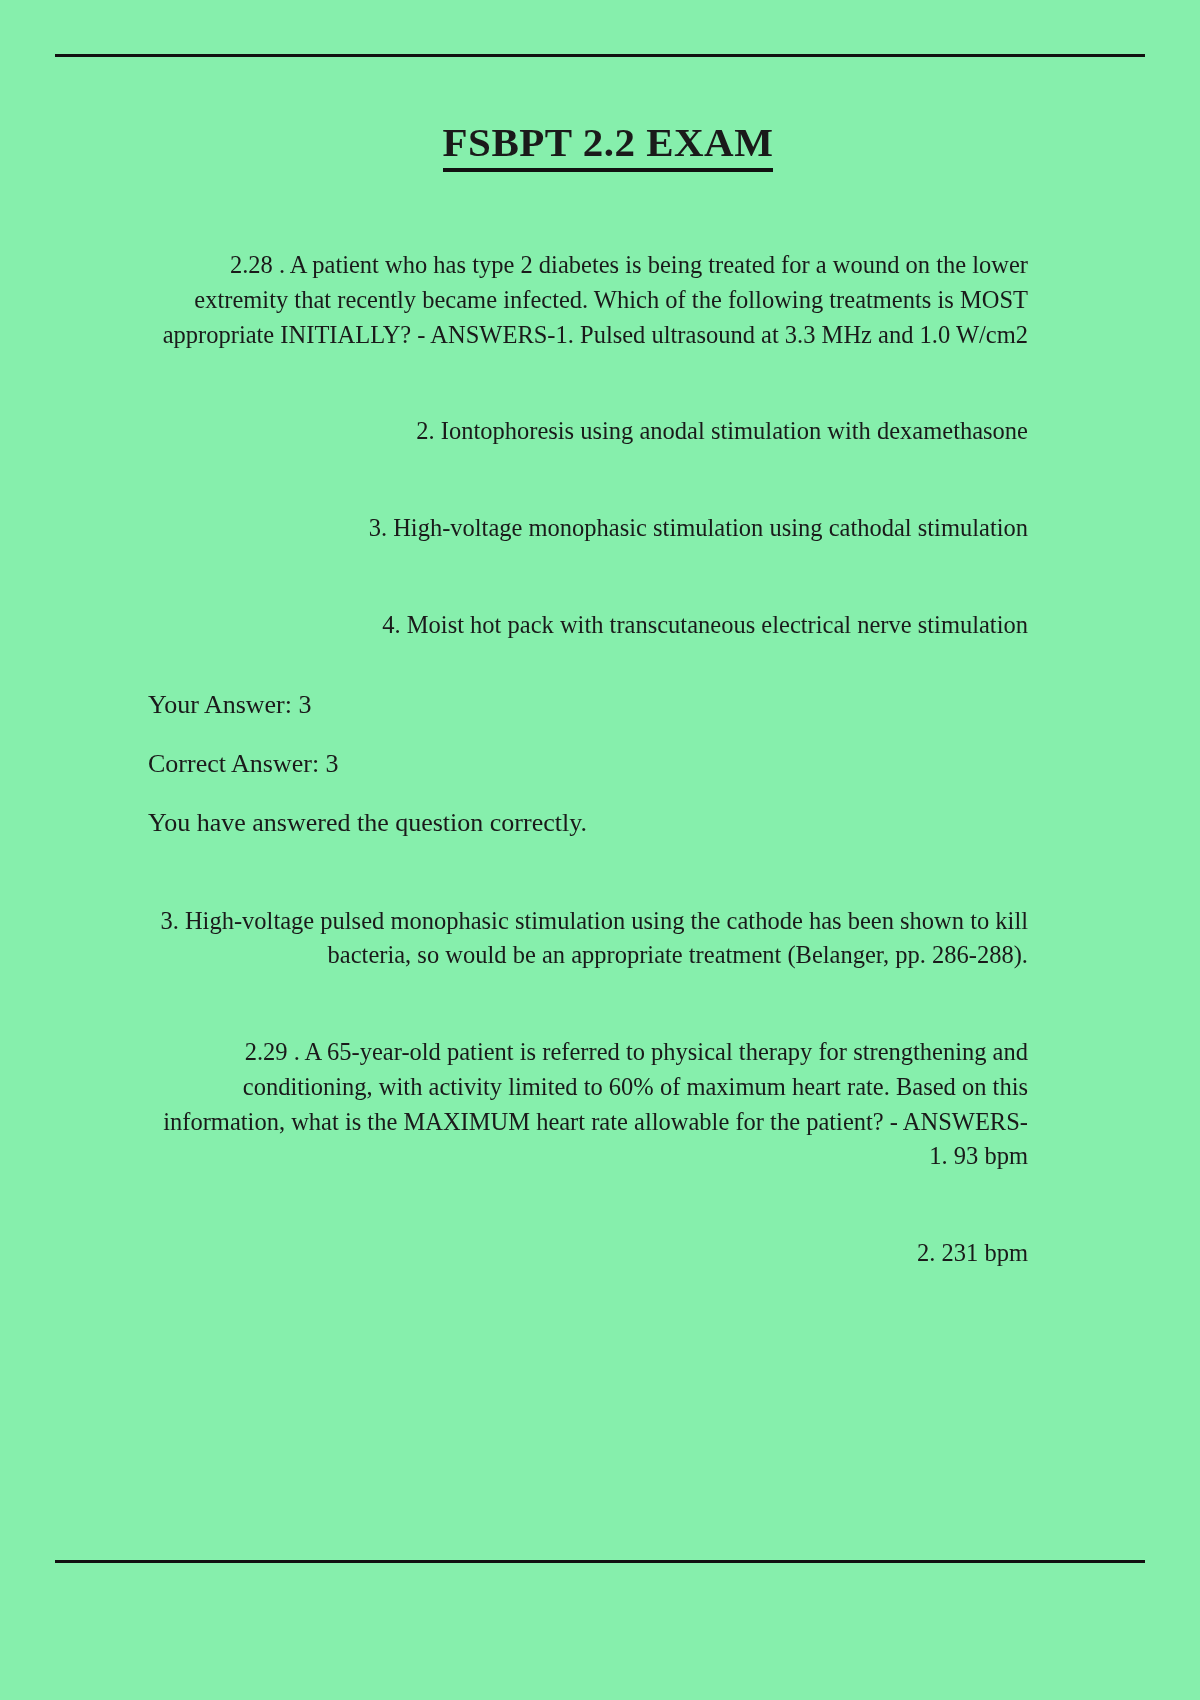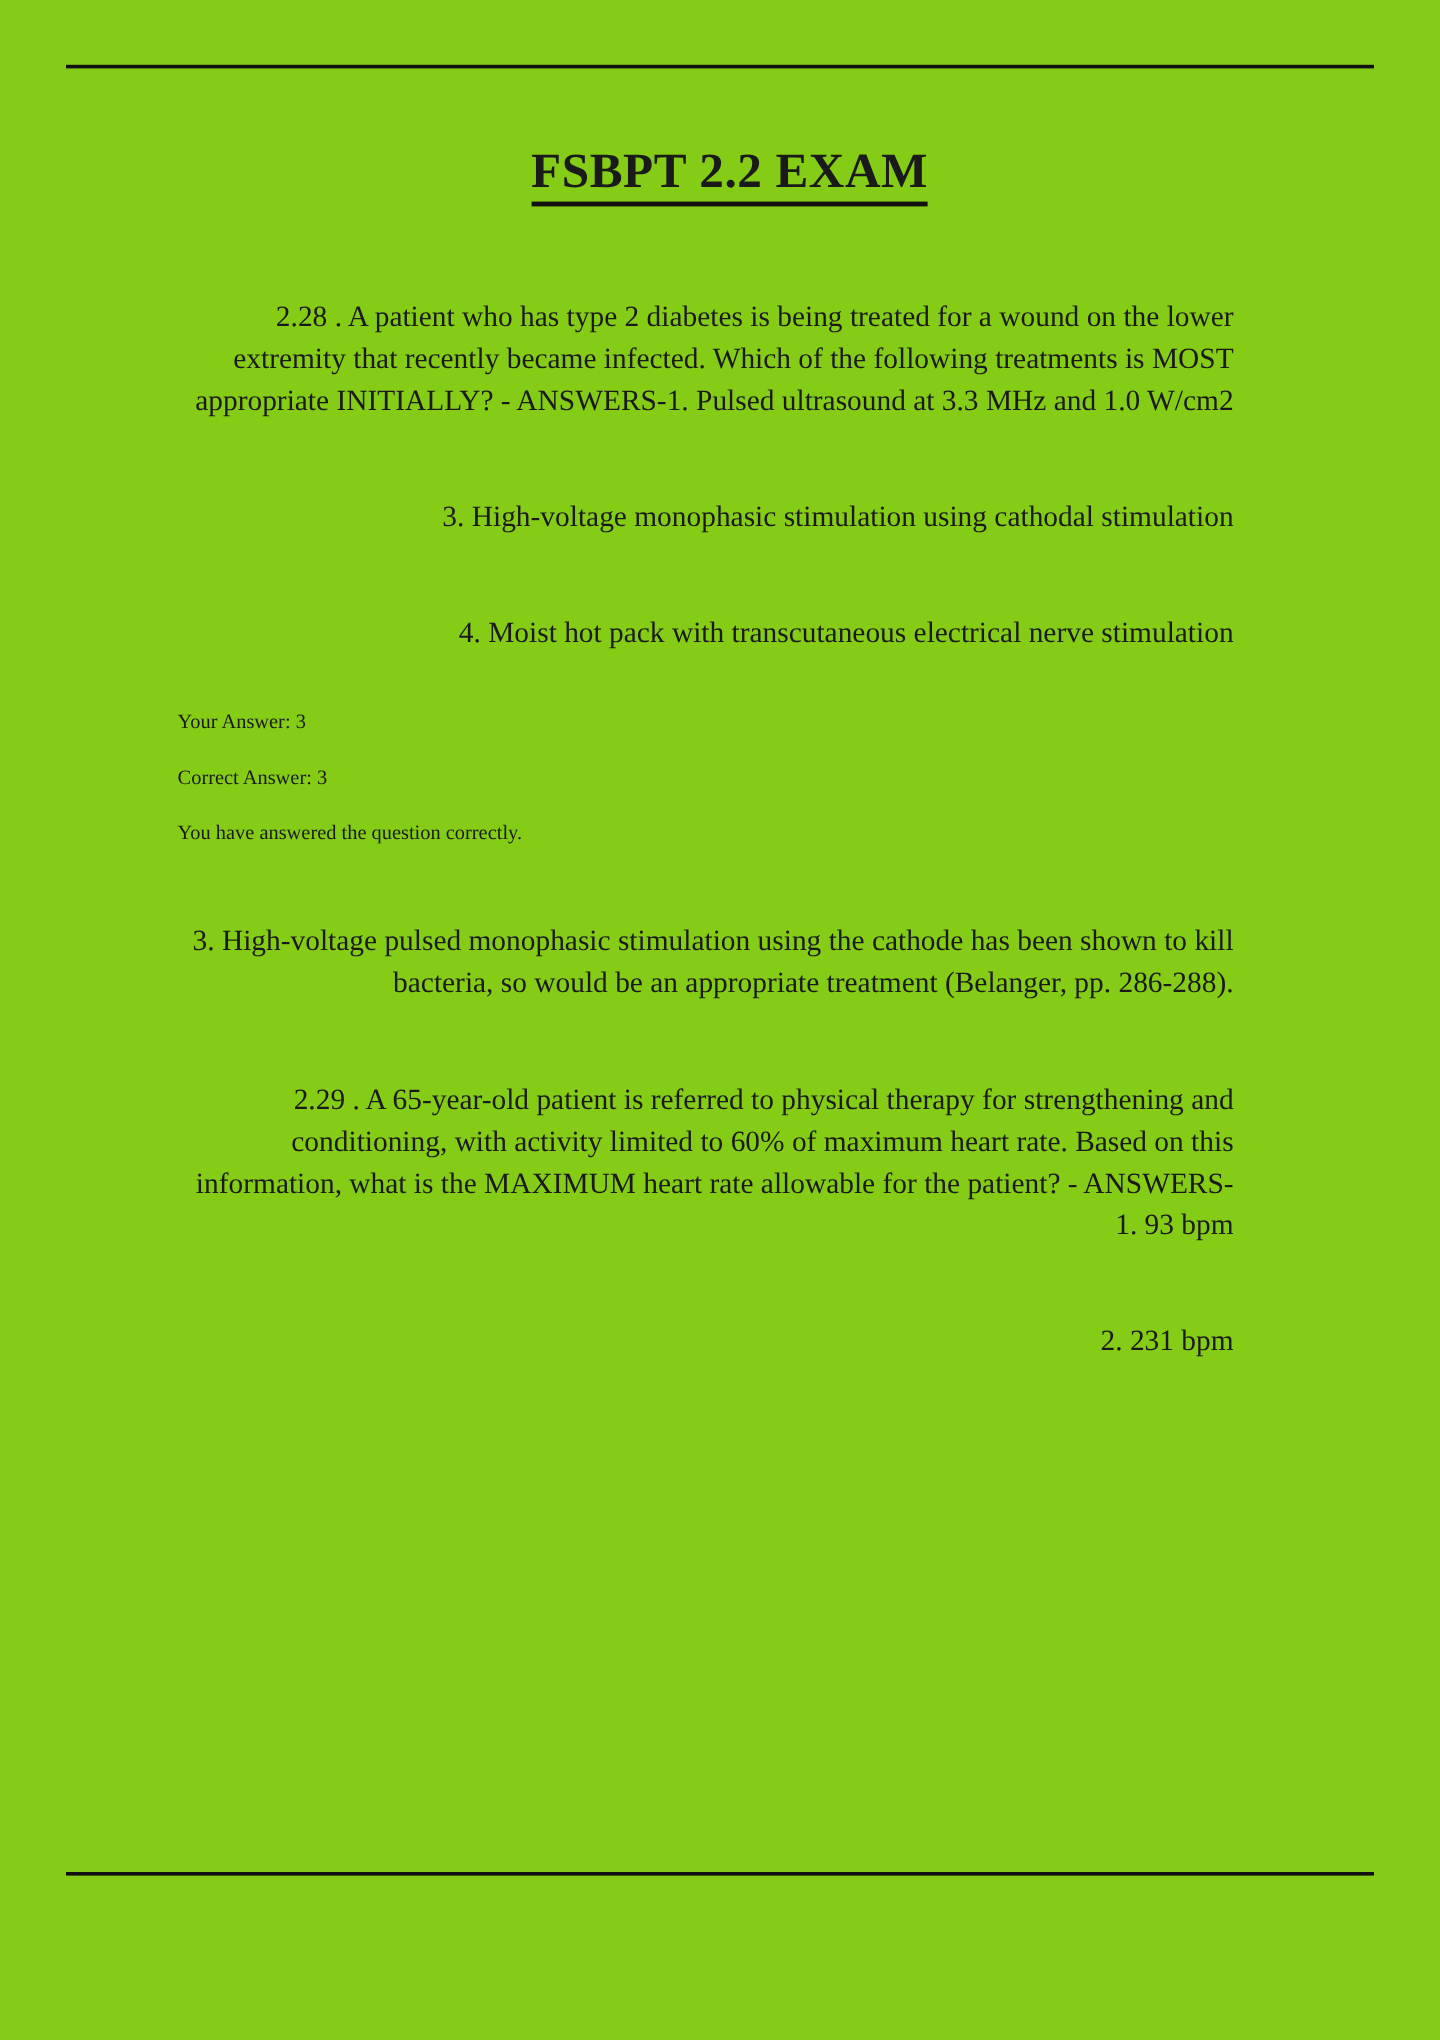--- a/index.html
+++ b/index.html
@@ -6,21 +6,21 @@
   html, body {
     margin: 0;
     padding: 0;
     background: #ffffff;
   }
   .page {
     position: relative;
     width: 1200px;
     height: 1700px;
     margin: 0 auto;
-    background: #84cc16;
+    background: #86efac;
     font-family: "Liberation Serif", "DejaVu Serif", serif;
     color: #1a1a1a;
     overflow: hidden;
   }
   .rule {
     position: absolute;
     left: 55px;
     width: 1090px;
     height: 3px;
     background: #111111;
@@ -58,21 +58,21 @@
     font-size: 24.5px;
     line-height: 1.42;
     margin: 0 0 38px 0;
     text-align: right;
     width: 880px;
   }
   p.gap-lg { margin-bottom: 62px; }
   p.gap-md { margin-bottom: 44px; }
 
   .answer-line {
-    font-size: 17px;
+    font-size: 26px;
     line-height: 1.42;
     margin: 16px 0 22px 0;
   }
   .answer-line:last-child { margin-bottom: 0; }
 
   .answer-group { margin-bottom: 62px; }
   .narrow { width: 860px; }
 </style>
 </head>
 <body>
@@ -82,20 +82,21 @@
   <div class="rule rule-top"></div>
 
   <div class="content">
 
     <h1 class="doc-title"><span class="title-text">FSBPT 2.2 EXAM</span></h1>
 
     <div class="body-block">
 
       <p class="para gap-lg">2.28 . A patient who has type 2 diabetes is being treated for a wound on the lower extremity that recently became infected. Which of the following treatments is MOST appropriate INITIALLY? - ANSWERS-1. Pulsed ultrasound at 3.3 MHz and 1.0 W/cm2</p>
 
+      <p class="para gap-lg">2. Iontophoresis using anodal stimulation with dexamethasone</p>
 
       <p class="para gap-lg">3. High-voltage monophasic stimulation using cathodal stimulation</p>
 
       <p class="para gap-md">4. Moist hot pack with transcutaneous electrical nerve stimulation</p>
 
       <div class="answer-group">
         <div class="answer-line">Your Answer: 3</div>
         <div class="answer-line">Correct Answer: 3</div>
         <div class="answer-line">You have answered the question correctly.</div>
       </div>

